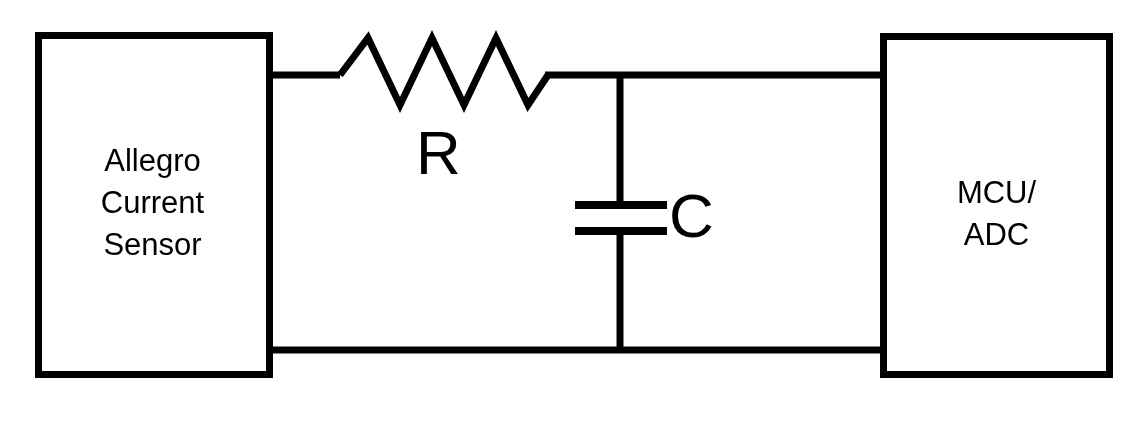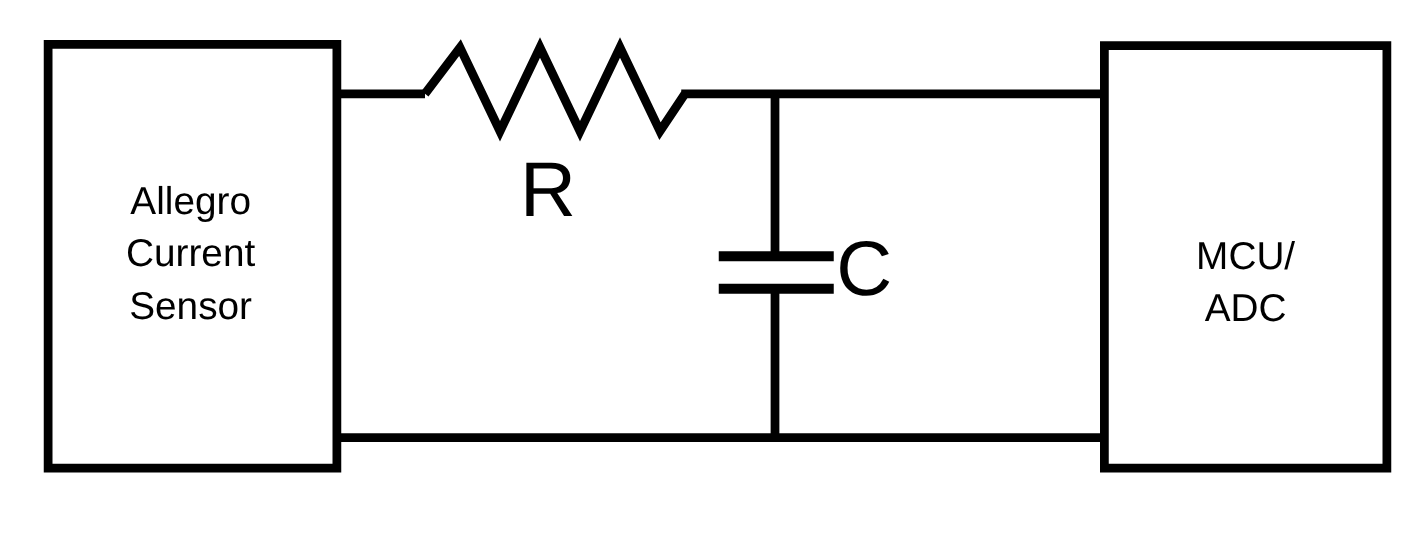--- a/index.html
+++ b/index.html
@@ -61,21 +61,21 @@
     white-space: pre-line;
     user-select: none;
   }
   #sensor-label {
     left: 35px;
     top: 140px;
     width: 235px;
   }
   #mcu-label {
     left: 880px;
-    top: 184px;
+    top: 172px;
     width: 233px;
   }
   .component-label {
     position: absolute;
     color: #000000;
     font-family: "Liberation Sans", sans-serif;
     font-size: 62px;
     line-height: 62px;
     user-select: none;
   }

